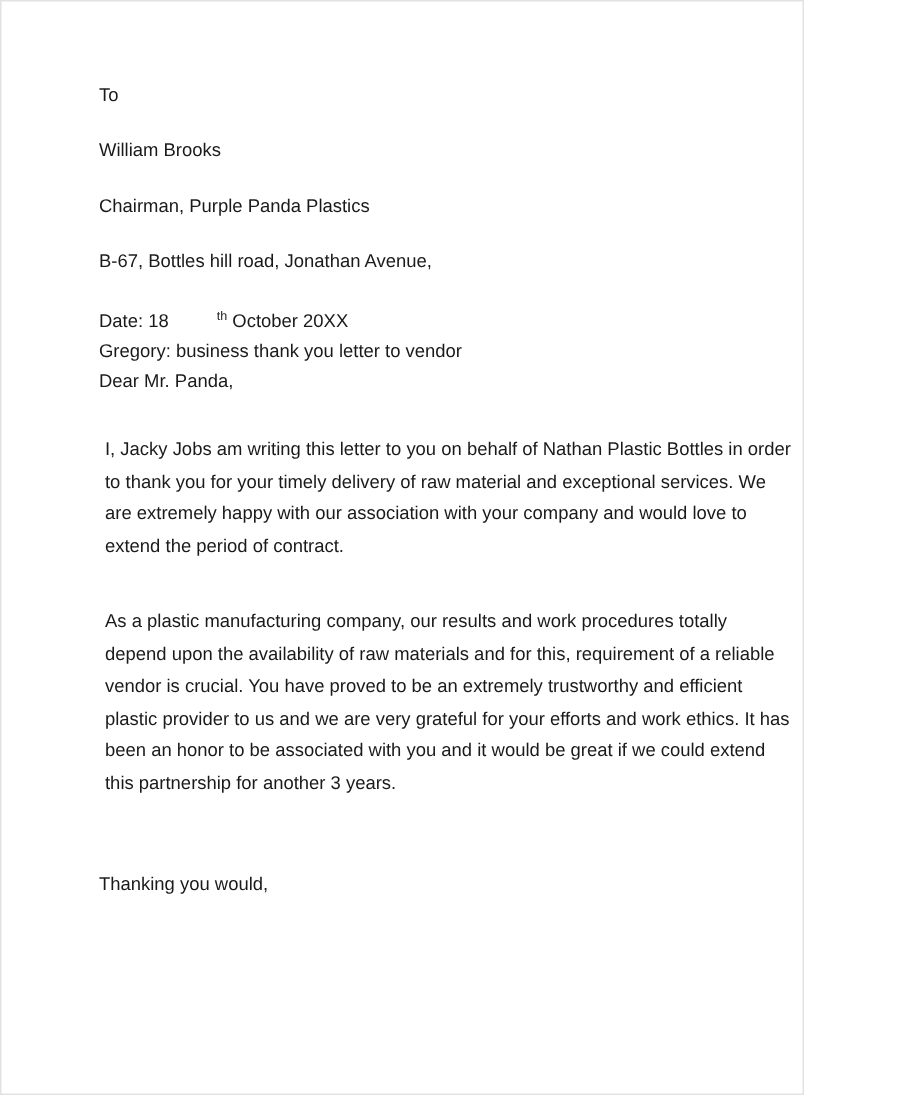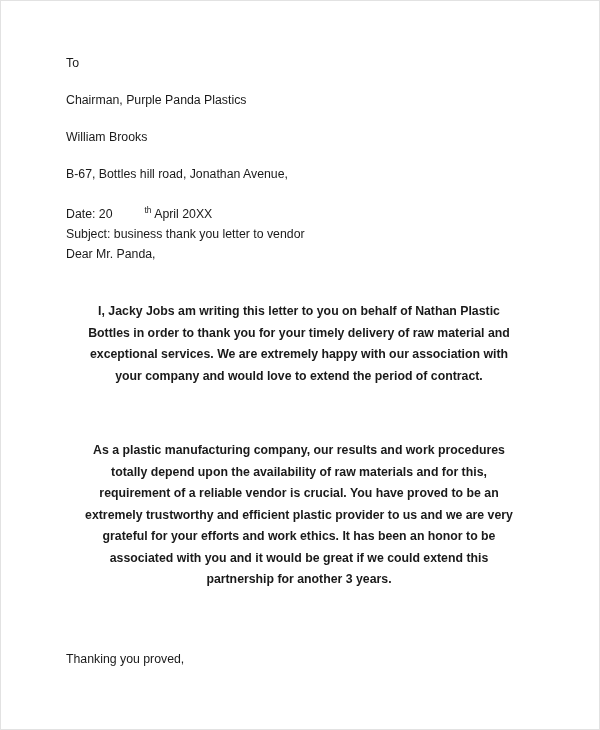--- a/index.html
+++ b/index.html
@@ -5,21 +5,21 @@
   html, body {
     margin: 0;
     padding: 0;
     background: #ffffff;
   }
   body {
     font-family: "Liberation Sans", sans-serif;
   }
   .page {
     position: relative;
-    width: 600px;
+    width: 536px;
     height: 730px;
     box-sizing: border-box;
     background: #ffffff;
     border: 1px solid #e2e2e2;
     overflow: hidden;
   }
   .letter {
     position: absolute;
     left: 65px;
     top: 55px;
@@ -49,23 +49,22 @@
   }
   .meta-line sup {
     font-size: 0.68em;
     vertical-align: super;
     line-height: 0;
     padding-left: 32px;
   }
   
   .para {
     line-height: 21.5px;
-    margin: 16px;
-    text-align: center;
-    font-weight: bold;
+    margin: 4px;
+    text-align: left;
   }
   .spacer-para {
     height: 21px;
   }
   .spacer-small {
     height: 16px;
   }
   .sign-line {
     line-height: 21.5px;
     margin: 0;
@@ -73,46 +72,46 @@
   }
 </style>
 </head>
 <body>
 
 <div class="page">
   <div class="letter">
 
     <p class="hdr-line">To</p>
 
+    <p class="hdr-line">William Brooks</p>
+
     <p class="hdr-line">Chairman, Purple Panda Plastics</p>
-
-    <p class="hdr-line">William Brooks</p>
 
     <p class="hdr-line">B-67, Bottles hill road, Jonathan Avenue,</p>
 
     <div class="meta-block">
-      <p class="meta-line"><span>Date: 20</span><sup>th</sup><span> April 20XX</span></p>
+      <p class="meta-line"><span>Date: 18</span><sup>th</sup><span> October 20XX</span></p>
 
-      <p class="meta-line">Subject: business thank you letter to vendor</p>
+      <p class="meta-line">Gregory: business thank you letter to vendor</p>
 
       <p class="meta-line">Dear Mr. Panda,</p>
     </div>
 
     <div class="spacer-para"></div>
 
     <p class="para">I, Jacky Jobs am writing this letter to you on behalf of Nathan Plastic Bottles in order to thank you for your timely delivery of raw material and exceptional services. We are extremely happy with our association with your company and would love to extend the period of contract.</p>
 
     <div class="spacer-para"></div>
 
     <p class="para">As a plastic manufacturing company, our results and work procedures totally depend upon the availability of raw materials and for this, requirement of a reliable vendor is crucial. You have proved to be an extremely trustworthy and efficient plastic provider to us and we are very grateful for your efforts and work ethics. It has been an honor to be associated with you and it would be great if we could extend this partnership for another 3 years.</p>
 
     <div class="spacer-para"></div>
 
 
     <div class="spacer-para"></div>
 
-    <p class="sign-line">Thanking you proved,</p>
+    <p class="sign-line">Thanking you would,</p>
 
     <div class="spacer-small"></div>
 
 
   </div>
 </div>
 
 </body></html>

